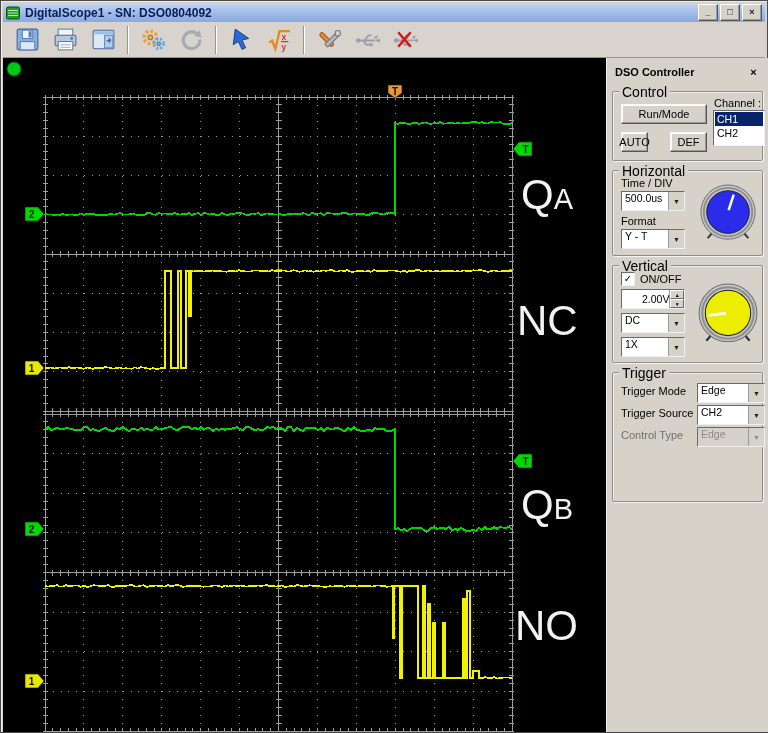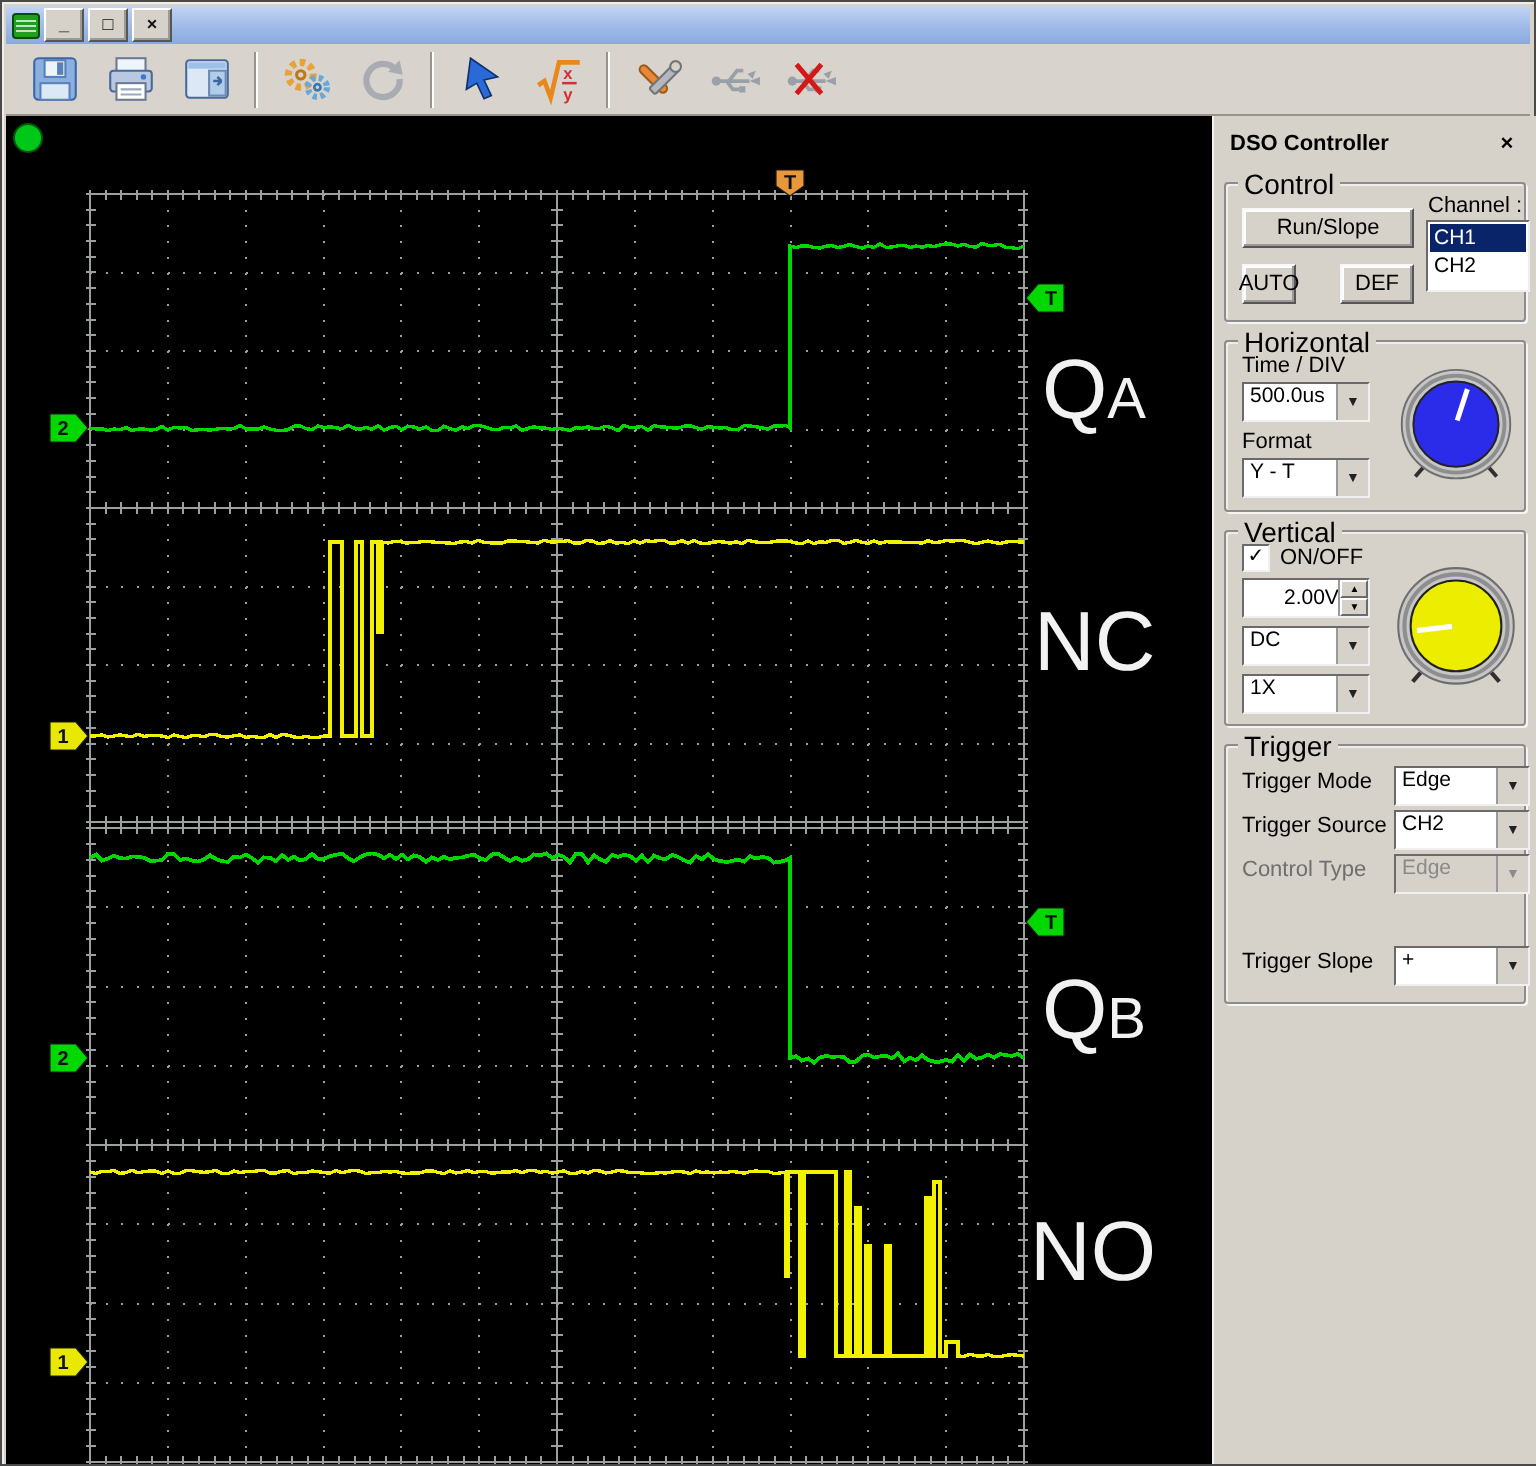--- a/index.html
+++ b/index.html
@@ -72,20 +72,21 @@
 </head>
 <body>
 
 <div class="window">
 
   <div class="titlebar">
     <svg class="app-icon" viewBox="0 0 14 14">
       <rect x="0.5" y="1" width="13" height="12" rx="1.5" fill="#1f9e1f" stroke="#0a4d0a"></rect>
       <path d="M2 4.5h10M2 7h10M2 9.5h10" stroke="#bfe8bf" stroke-width="1" fill="none"></path>
     </svg>
+    <span class="title-text">DigitalScope1 - SN: DSO0804092</span>
     <span class="winbtn">
         <span>_</span>
       </span>
     <span class="winbtn">
         <span>□</span>
       </span>
     <span class="winbtn">
         <span>×</span>
       </span>
   </div>
@@ -292,21 +293,21 @@
   </div>
 
   <div class="panel">
     <div class="panel-header">
       <span>DSO Controller</span>
       <span class="panel-close">×</span>
     </div>
 
     <div class="group" style="height:68px">
       <span class="group-label">Control</span>
-      <button class="btn" style="left:8px;top:12px;width:86px;height:20px">Run/Slope</button>
+      <button class="btn" style="left:8px;top:12px;width:86px;height:20px">Run/Mode</button>
       <span class="lbl" style="left:101px;top:5px">Channel :</span>
       <ul class="listbox" style="left:100px;top:18px;width:48px;height:32px" id="channel-list">
           <li class="sel">CH1</li>
           <li>CH2</li>
         </ul>
       <button class="btn" style="left:8px;top:40px;width:27px;height:20px">AUTO</button>
       <button class="btn" style="left:57px;top:40px;width:37px;height:20px">DEF</button>
     </div>
 
     <div class="group" style="height:84px">
@@ -380,22 +381,15 @@
           <span class="arrow">▼</span>
         </div>
       </div>
       <div class="trig-row" style="top:54px">
         <span class="lbl" style="color:#6e6e6e">Control Type</span>
         <div class="combo disabled">
           <span class="val">Edge</span>
           <span class="arrow">▼</span>
         </div>
       </div>
-      <div class="trig-row" style="top:100px">
-        <span class="lbl">Trigger Slope</span>
-        <div class="combo">
-          <span class="val">+</span>
-          <span class="arrow">▼</span>
-        </div>
-      </div>
     </div>
   </div>
 </div>
 
 </body></html>

